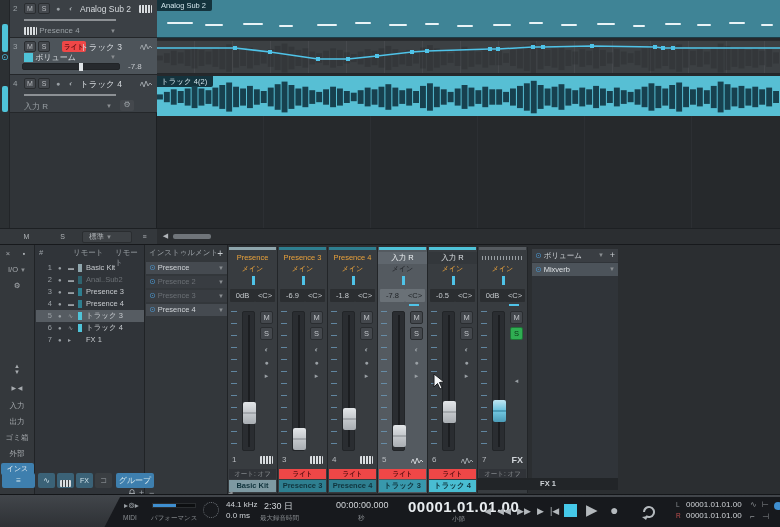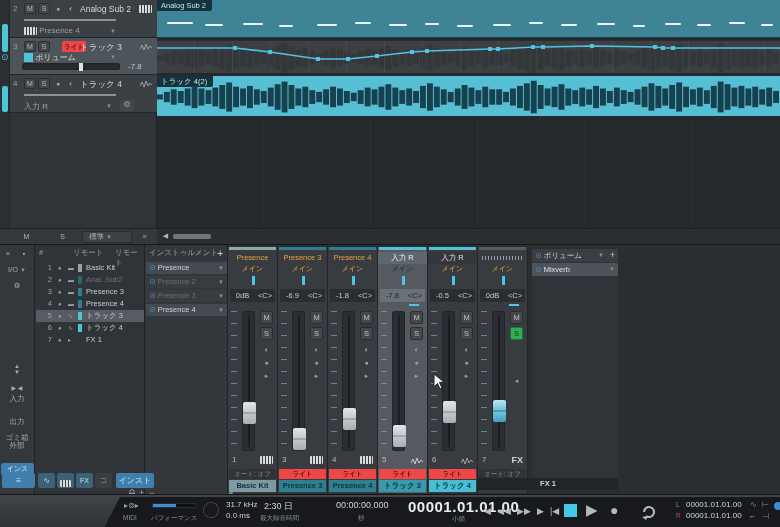--- a/index.html
+++ b/index.html
@@ -455,24 +455,24 @@
 
   <div id="mixer">
 
     <div id="mrail">
       <span class="mrail-item" style="top:4px;left:2px;width:12px">×</span>
       <span class="mrail-item" style="top:4px;left:18px;width:12px">▪</span>
       <span class="mrail-item" style="top:20px"><span>I/O</span> <span class="ddarrow">▼</span></span>
       <span class="mrail-item" style="top:36px">⚙</span>
       <span class="mrail-item" style="top:118px;font-size:6px">▲<br>▼</span>
       <span class="mrail-item" style="top:139px;font-size:6px">▶ ◀</span>
-      <span class="mrail-item" style="top:149px">入力</span>
+      <span class="mrail-item" style="top:156px">入力</span>
       <span class="mrail-item" style="top:172px">出力</span>
       <span class="mrail-item" style="top:188px">ゴミ箱</span>
-      <span class="mrail-item" style="top:196px">外部</span>
+      <span class="mrail-item" style="top:204px">外部</span>
       <span class="mrail-item mrail-hl" style="top:218px;left:1px;width:33px;height:12px;line-height:12px;font-size:7px;overflow:hidden">インスト...</span>
     </div>
 
     <div id="chanlist">
       <span class="clhead" style="left:4px">#</span>
       <span class="clhead" style="left:38px">リモート</span>
       <span class="clhead" style="left:80px">リモート</span>
       <div class="clrow" style="top:17px">
           <span class="clnum">1</span>
           <span class="clico">●</span>
@@ -700,40 +700,40 @@
     </div>
     <div id="fxnamebar">FX 1</div>
     <div id="stripscroll">◀</div>
 
     <div id="mixtoolbar">
       <span class="mtb blue" style="left:2px;width:33px">≡</span>
       <span class="mtb teal" style="left:38px;width:17px">∿</span>
       <span class="mtb teal" style="left:57px;width:17px;padding-top:3px"><span class="kicon" style="width:11px;height:7px"></span></span>
       <span class="mtb teal" style="left:76px;width:17px;font-size:7px">FX</span>
       <span class="mtb dark" style="left:95px;width:17px">⊐</span>
-      <span class="mtb blue" style="left:116px;width:38px">インスト</span>
+      <span class="mtb blue" style="left:116px;width:38px">グループ</span>
     </div>
     <svg class="abs" width="8" height="9" style="left:128px;top:244px">
         <rect x="1" y="4" width="6" height="5" fill="#9aa0a5"></rect>
         <path d="M2 4 V2.5 A2 2 0 0 1 6 2.5 V4" fill="none" stroke="#9aa0a5"></path>
       </svg>
     <span class="abs" style="left:139px;top:243px;color:#9aa0a5;font-size:9px">+</span>
     <span class="abs" style="left:149px;top:243px;color:#9aa0a5;font-size:9px">−</span>
   </div>
 
   <div id="transport">
     <div id="tinner"></div>
     <span class="tlabel" style="left:124px;top:6px;font-size:8px;color:#9aa0a5">▸⊚▸</span>
     <span class="tlabel" style="left:123px;top:19px">MIDI</span>
     <div id="perfbar" style="left:152px;top:8px">
         <div id="perffill"></div>
       </div>
     <span class="tlabel" style="left:151px;top:19px">パフォーマンス</span>
     <div id="dotcircle" style="left:203px;top:7px"></div>
-    <span class="tvalue" style="left:226px;top:5px;font-size:8px">31.7 kHz</span>
+    <span class="tvalue" style="left:226px;top:5px;font-size:8px">44.1 kHz</span>
     <span class="tvalue" style="left:226px;top:16px;font-size:8px">0.0 ms</span>
     <span class="tvalue" style="left:264px;top:5px">2:30 日</span>
     <span class="tlabel" style="left:260px;top:19px">最大録音時間</span>
     <span class="tvalue" style="left:336px;top:5px">00:00:00.000</span>
     <span class="tlabel" style="left:358px;top:19px">秒</span>
     <span class="tvalue" style="left:408px;top:3px;font-size:15px;font-weight:bold;color:#e8ecef;letter-spacing:.5px">00001.01.01.00</span>
     <span class="tlabel" style="left:452px;top:20px">小節</span>
     <span class="tbtn2" style="left:484px">◀</span>
     <span class="tbtn2" style="left:497px">◀◀</span>
     <span class="tbtn2" style="left:517px">▶▶</span>

